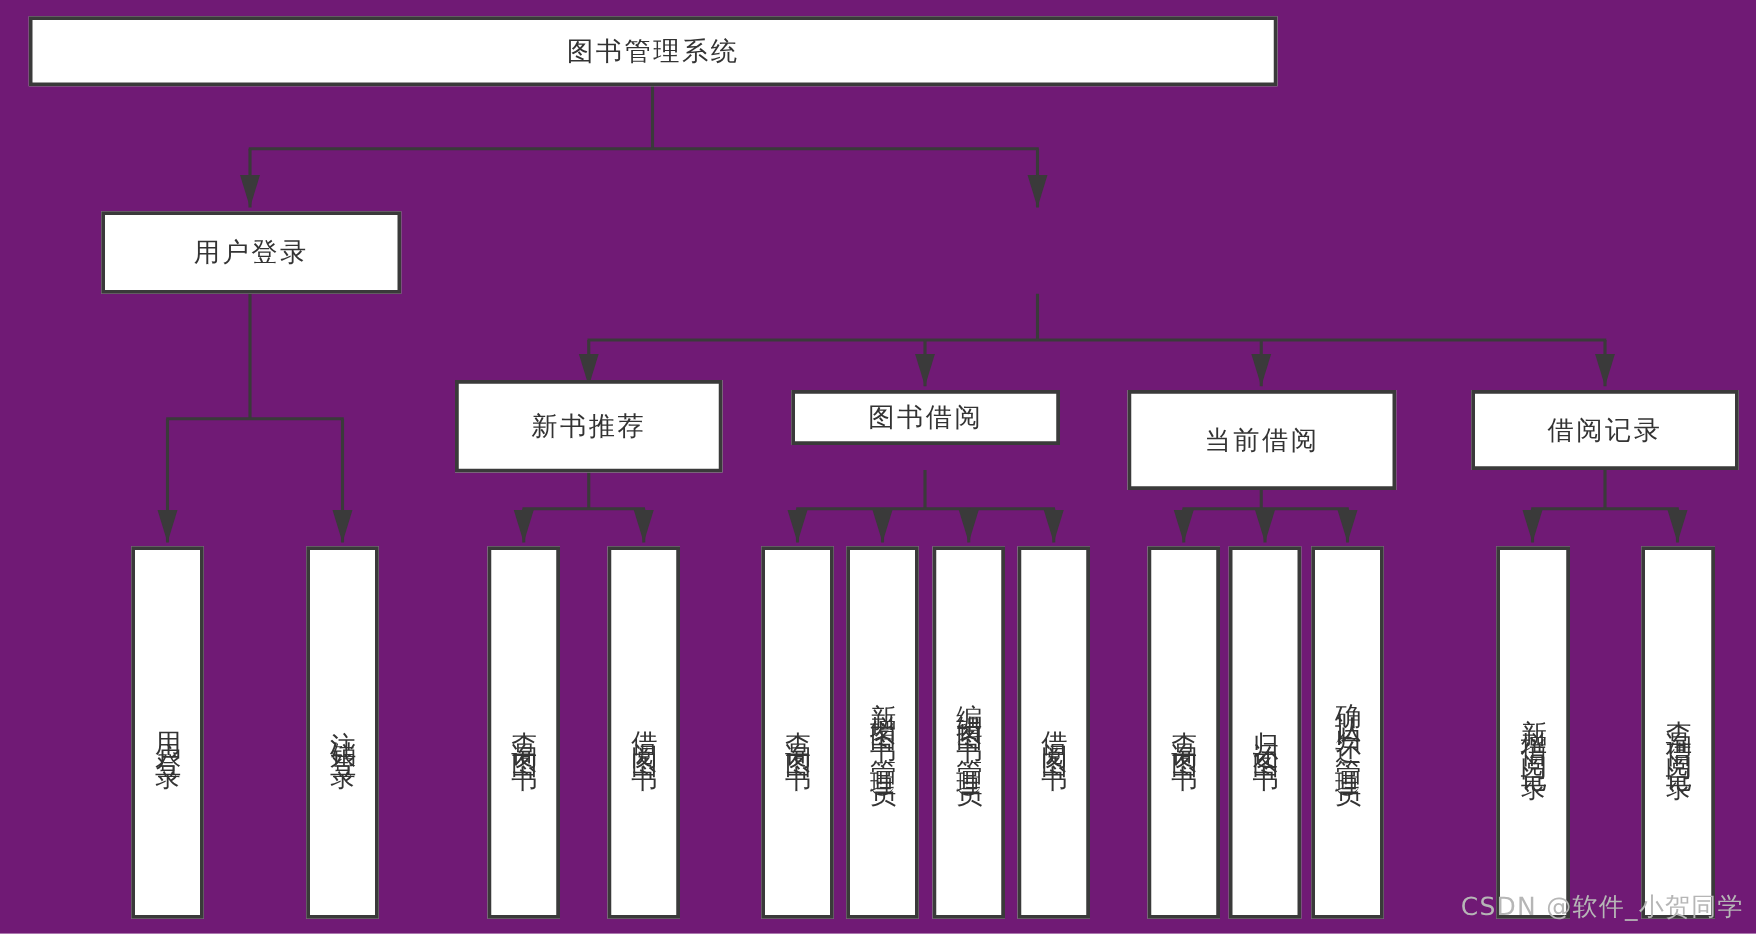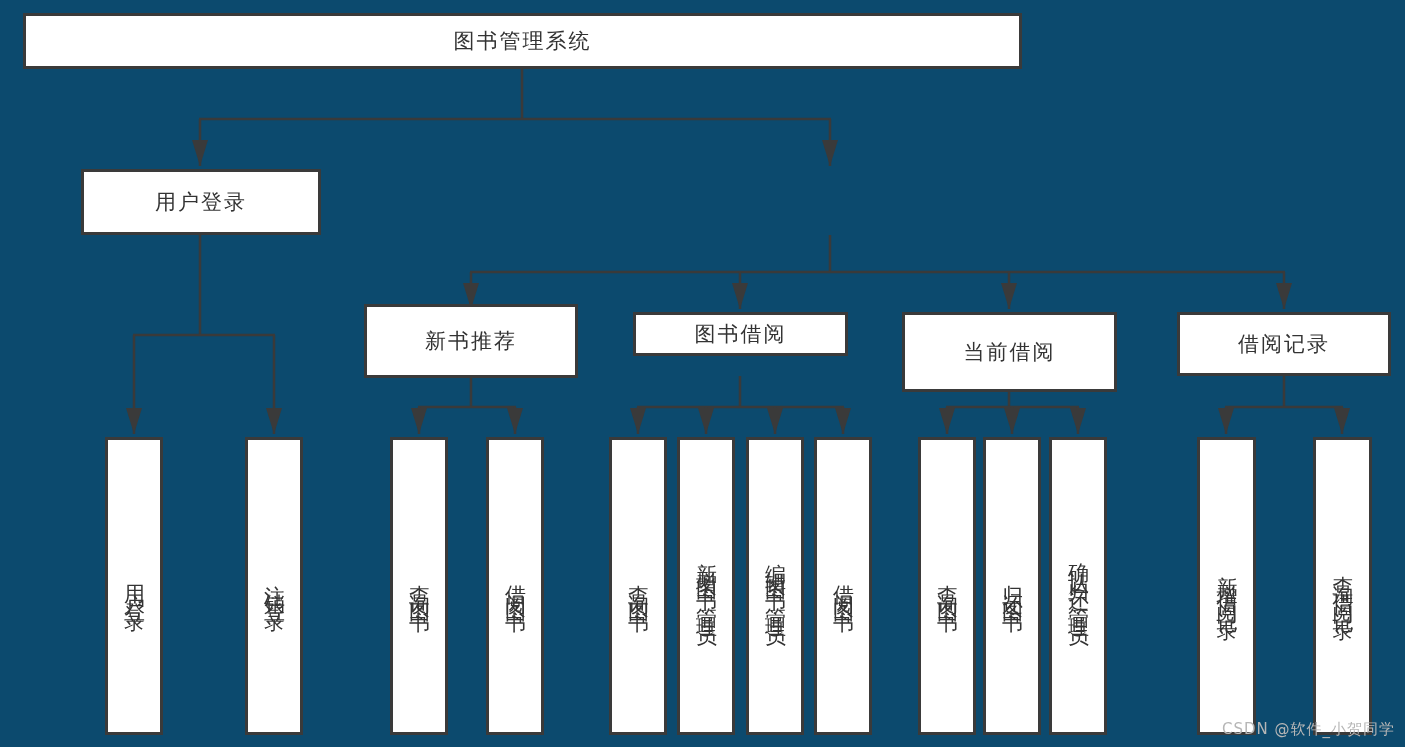--- a/index.html
+++ b/index.html
@@ -1,20 +1,20 @@
 <!DOCTYPE html>
 <html><head>
 <meta charset="utf-8">
 <style>
   html, body { margin: 0; padding: 0; background: #ffffff; }
   .canvas {
     position: relative;
     width: 1405px;
     height: 747px;
-    background: #0c4a6e;
+    background: #701a75;
     font-family: "DejaVu Sans", "Liberation Sans", sans-serif;
     overflow: hidden;
   }
   svg.connectors {
     position: absolute;
     left: 0; top: 0;
     width: 1405px; height: 747px;
     z-index: 1;
   }
   .node {
@@ -61,21 +61,21 @@
   #n-leaf-cb-query   { left: 918px;  }
   #n-leaf-cb-return  { left: 983px;  }
   #n-leaf-cb-confirm { left: 1049px; }
   #n-leaf-br-add     { left: 1197px; width: 59px; }
   #n-leaf-br-query   { left: 1313px; width: 59px; }
 
   .watermark {
     position: absolute;
     right: 10px;
     bottom: 8px;
-    font-size: 15px;
+    font-size: 20px;
     color: #b6b6b6;
     letter-spacing: 1px;
     z-index: 5;
     white-space: nowrap;
     margin-top: 40px;
   }
 </style>
 </head>
 <body>
 

